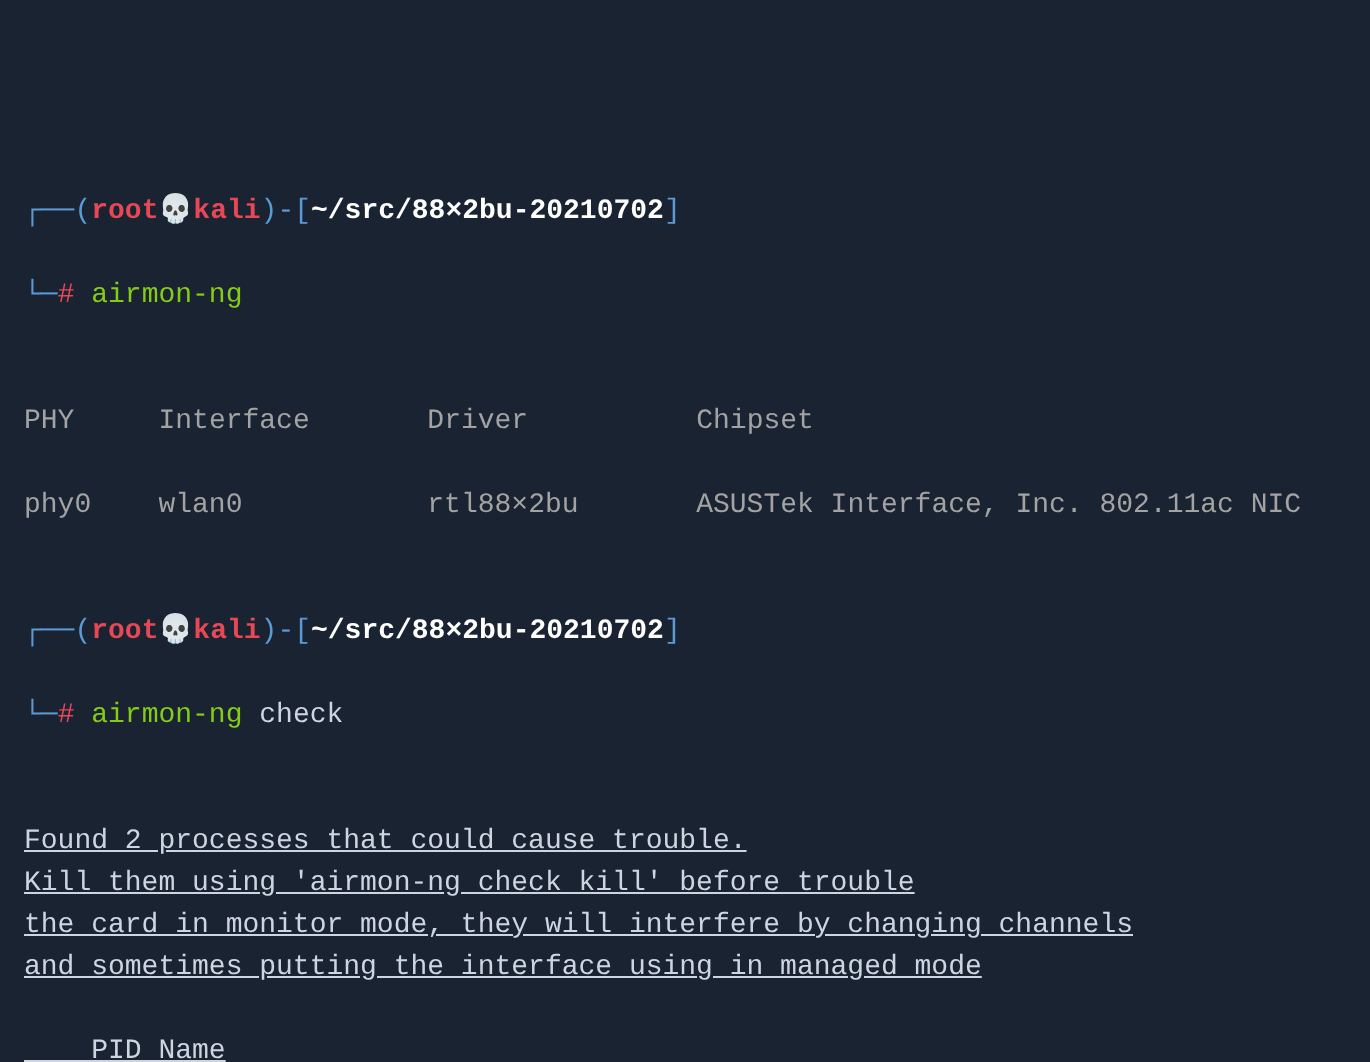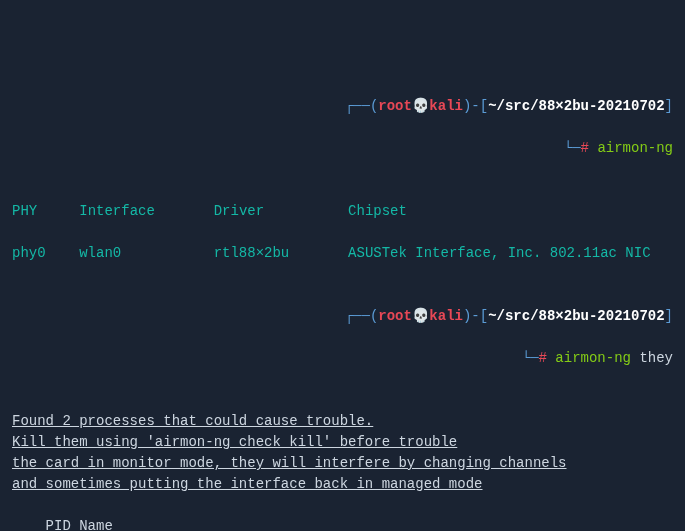--- a/index.html
+++ b/index.html
@@ -7,55 +7,55 @@
       background: #1a2332;
       color: #cdd6e0;
       font-family: 'Consolas', 'Monaco', 'Courier New', monospace;
       font-size: 14px;
       line-height: 1.5;
       padding: 12px;
       width: 685px;
       height: 531px;
       white-space: pre;
     }
-    .prompt-line { display: block; text-align: right; }
+    .prompt-line { display: block; }
     .corner { color: #5b9bd5; }
     .paren { color: #5b9bd5; }
     .root { color: #e74856; font-weight: bold; }
     .skull { color: #e74856; }
     .host { color: #e74856; font-weight: bold; }
     .dash { color: #5b9bd5; }
     .bracket { color: #5b9bd5; }
     .path { color: #ffffff; font-weight: bold; }
     .hash { color: #e74856; }
     .cmd { color: #84cc16; }
     .arg { color: #cdd6e0; }
     .output { color: #cdd6e0; text-decoration: underline; }
-    .header-row, .data-row { color: #14b8a6; }
+    .header-row, .data-row { color: #a3a3a3; }
   </style>
 </head>
 <body>
 
 
 
 <span class="prompt-line"><span class="corner">┌──</span><span class="paren">(</span><span class="root">root</span><span class="skull">💀</span><span class="host">kali</span><span class="paren">)</span><span class="dash">-</span><span class="bracket">[</span><span class="path">~/src/88×2bu-20210702</span><span class="bracket">]</span></span>
 <span class="prompt-line"><span class="corner">└─</span><span class="hash">#</span> <span class="cmd">airmon-ng</span></span>
 
 <span class="header-row"><span>PHY</span>     <span>Interface</span>       <span>Driver</span>          <span>Chipset</span></span>
 
 <span class="data-row"><span>phy0</span>    <span>wlan0</span>           <span>rtl88×2bu</span>       <span>ASUSTek Interface, Inc. 802.11ac NIC</span></span>
 
 
 <span class="prompt-line"><span class="corner">┌──</span><span class="paren">(</span><span class="root">root</span><span class="skull">💀</span><span class="host">kali</span><span class="paren">)</span><span class="dash">-</span><span class="bracket">[</span><span class="path">~/src/88×2bu-20210702</span><span class="bracket">]</span></span>
-<span class="prompt-line"><span class="corner">└─</span><span class="hash">#</span> <span class="cmd">airmon-ng</span> <span class="arg">they</span></span>
+<span class="prompt-line"><span class="corner">└─</span><span class="hash">#</span> <span class="cmd">airmon-ng</span> <span class="arg">check</span></span>
 
 <span class="output">Found 2 processes that could cause trouble.</span>
 <span class="output">Kill them using 'airmon-ng check kill' before trouble</span>
 <span class="output">the card in monitor mode, they will interfere by changing channels</span>
-<span class="output">and sometimes putting the interface back in managed mode</span>
+<span class="output">and sometimes putting the interface using in managed mode</span>
 
 <span class="output">    PID Name</span>
 
 
 
 
 
 
 
 

